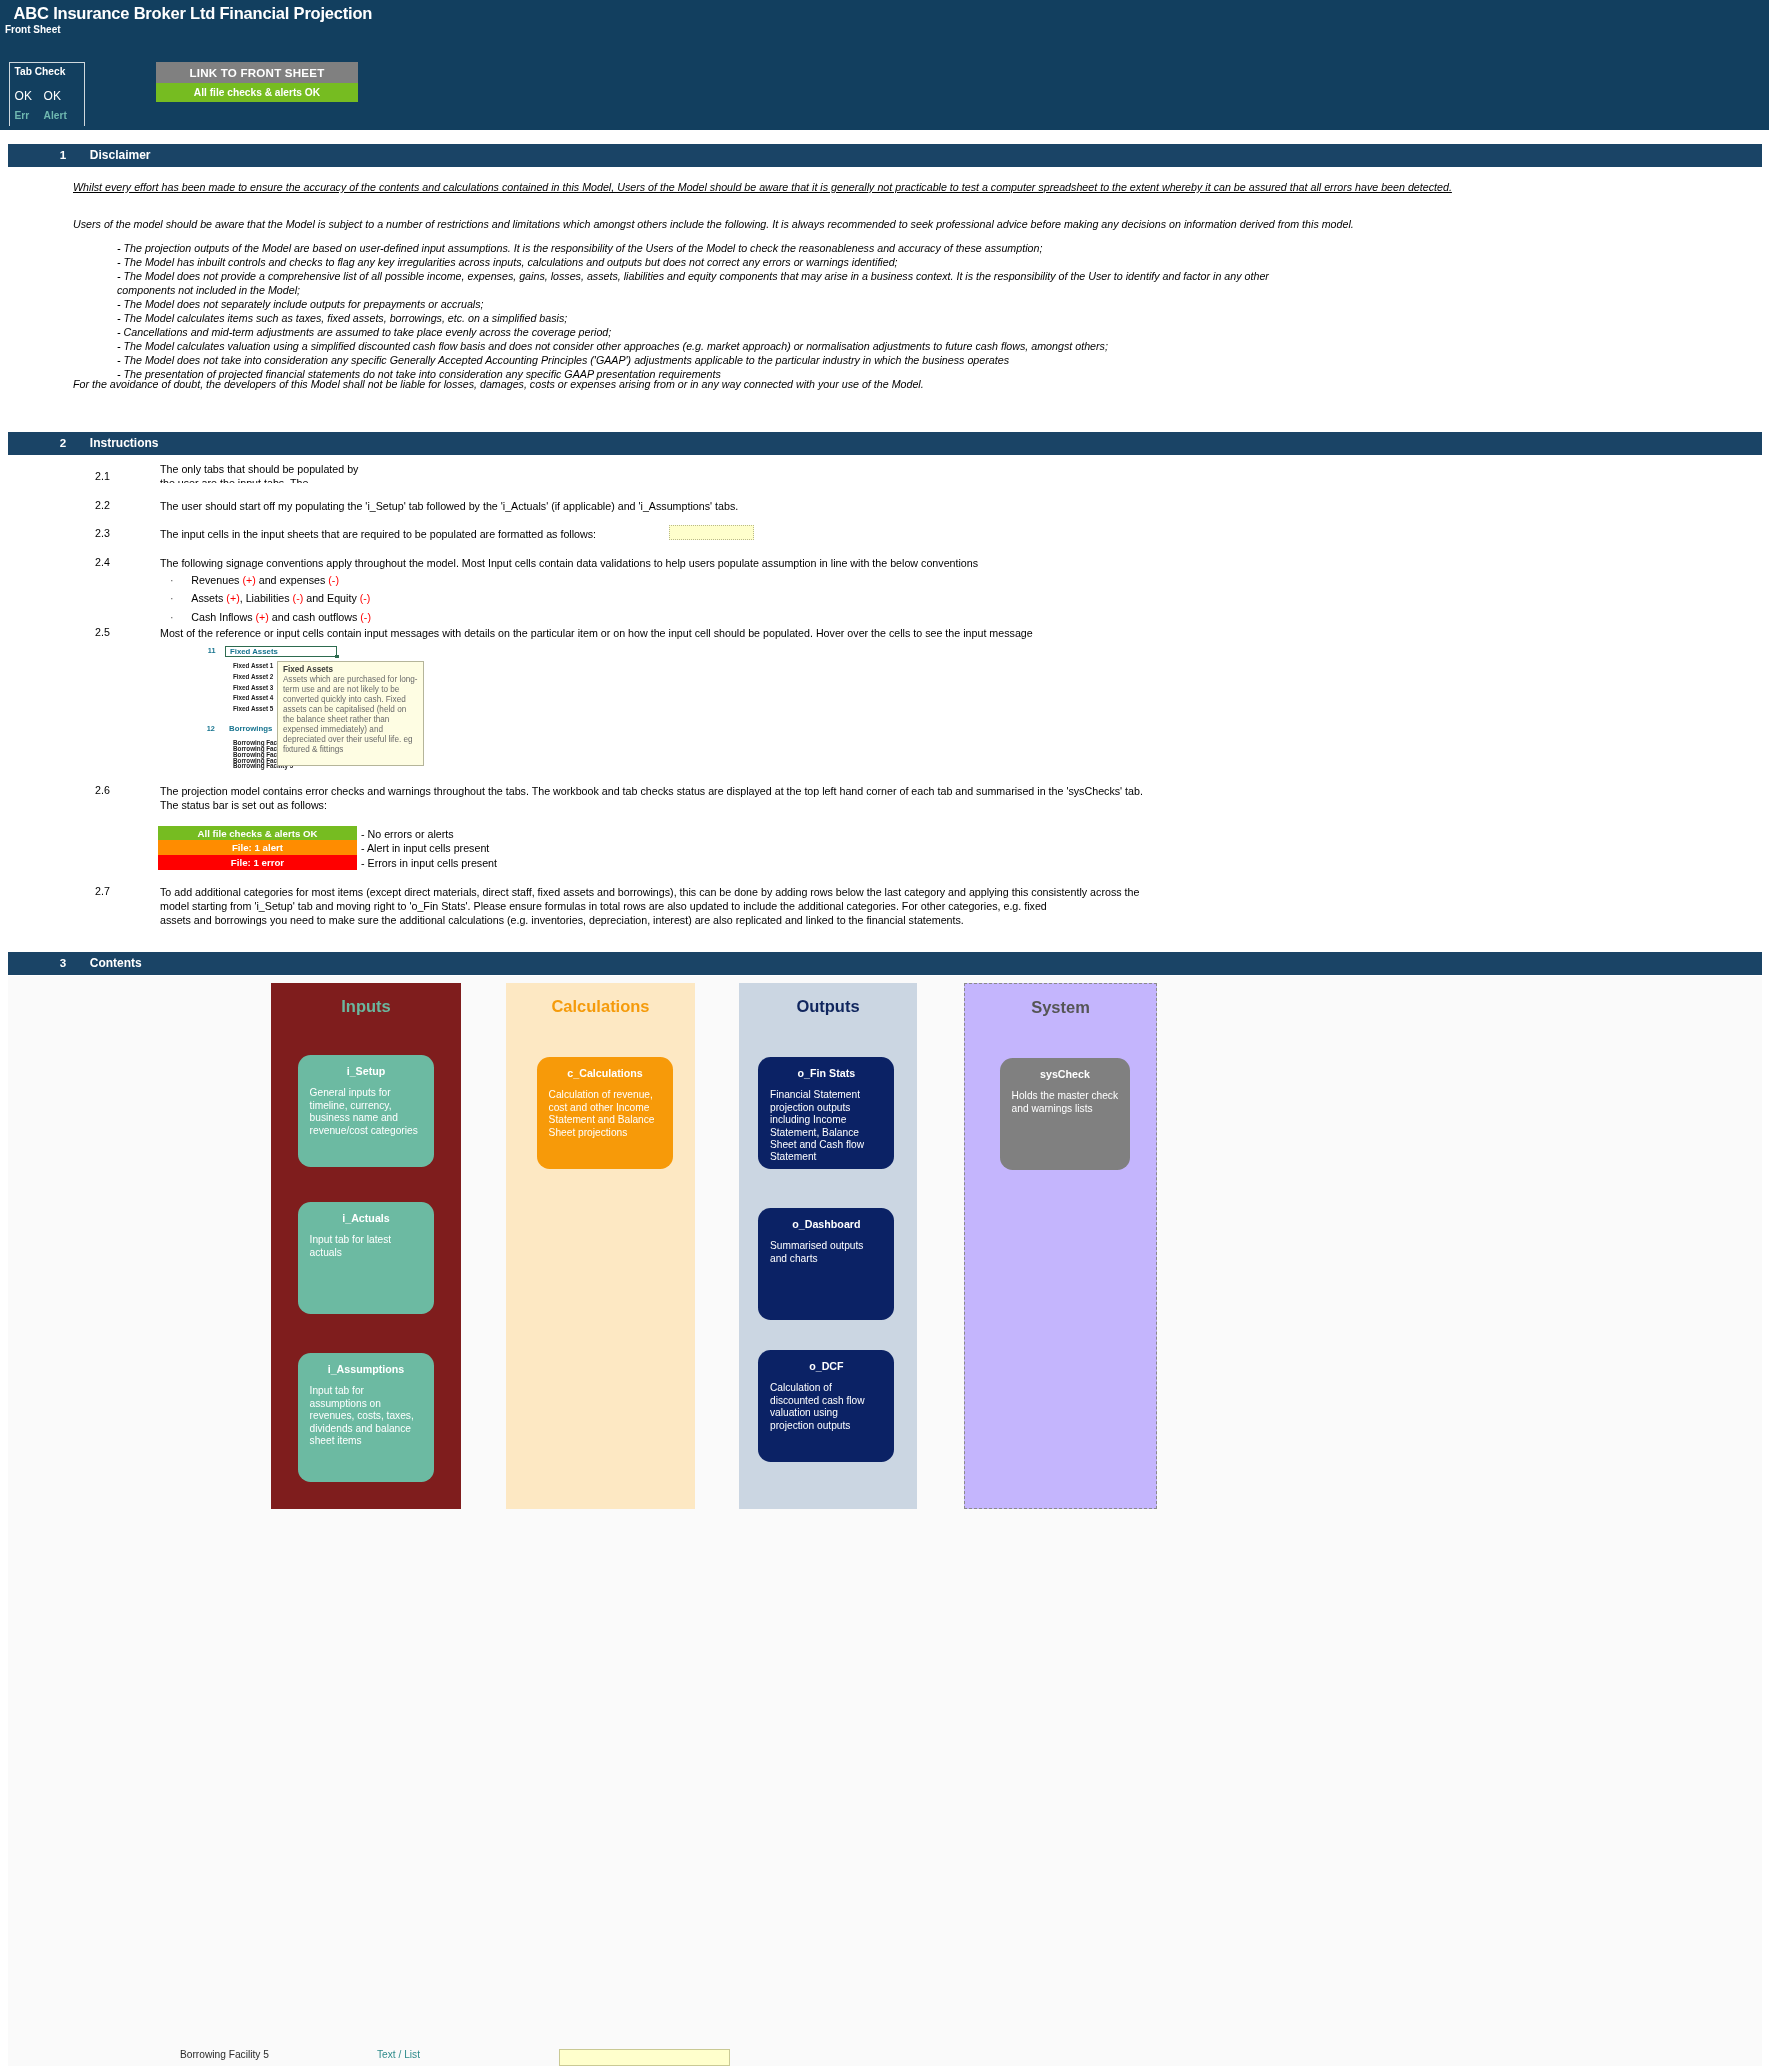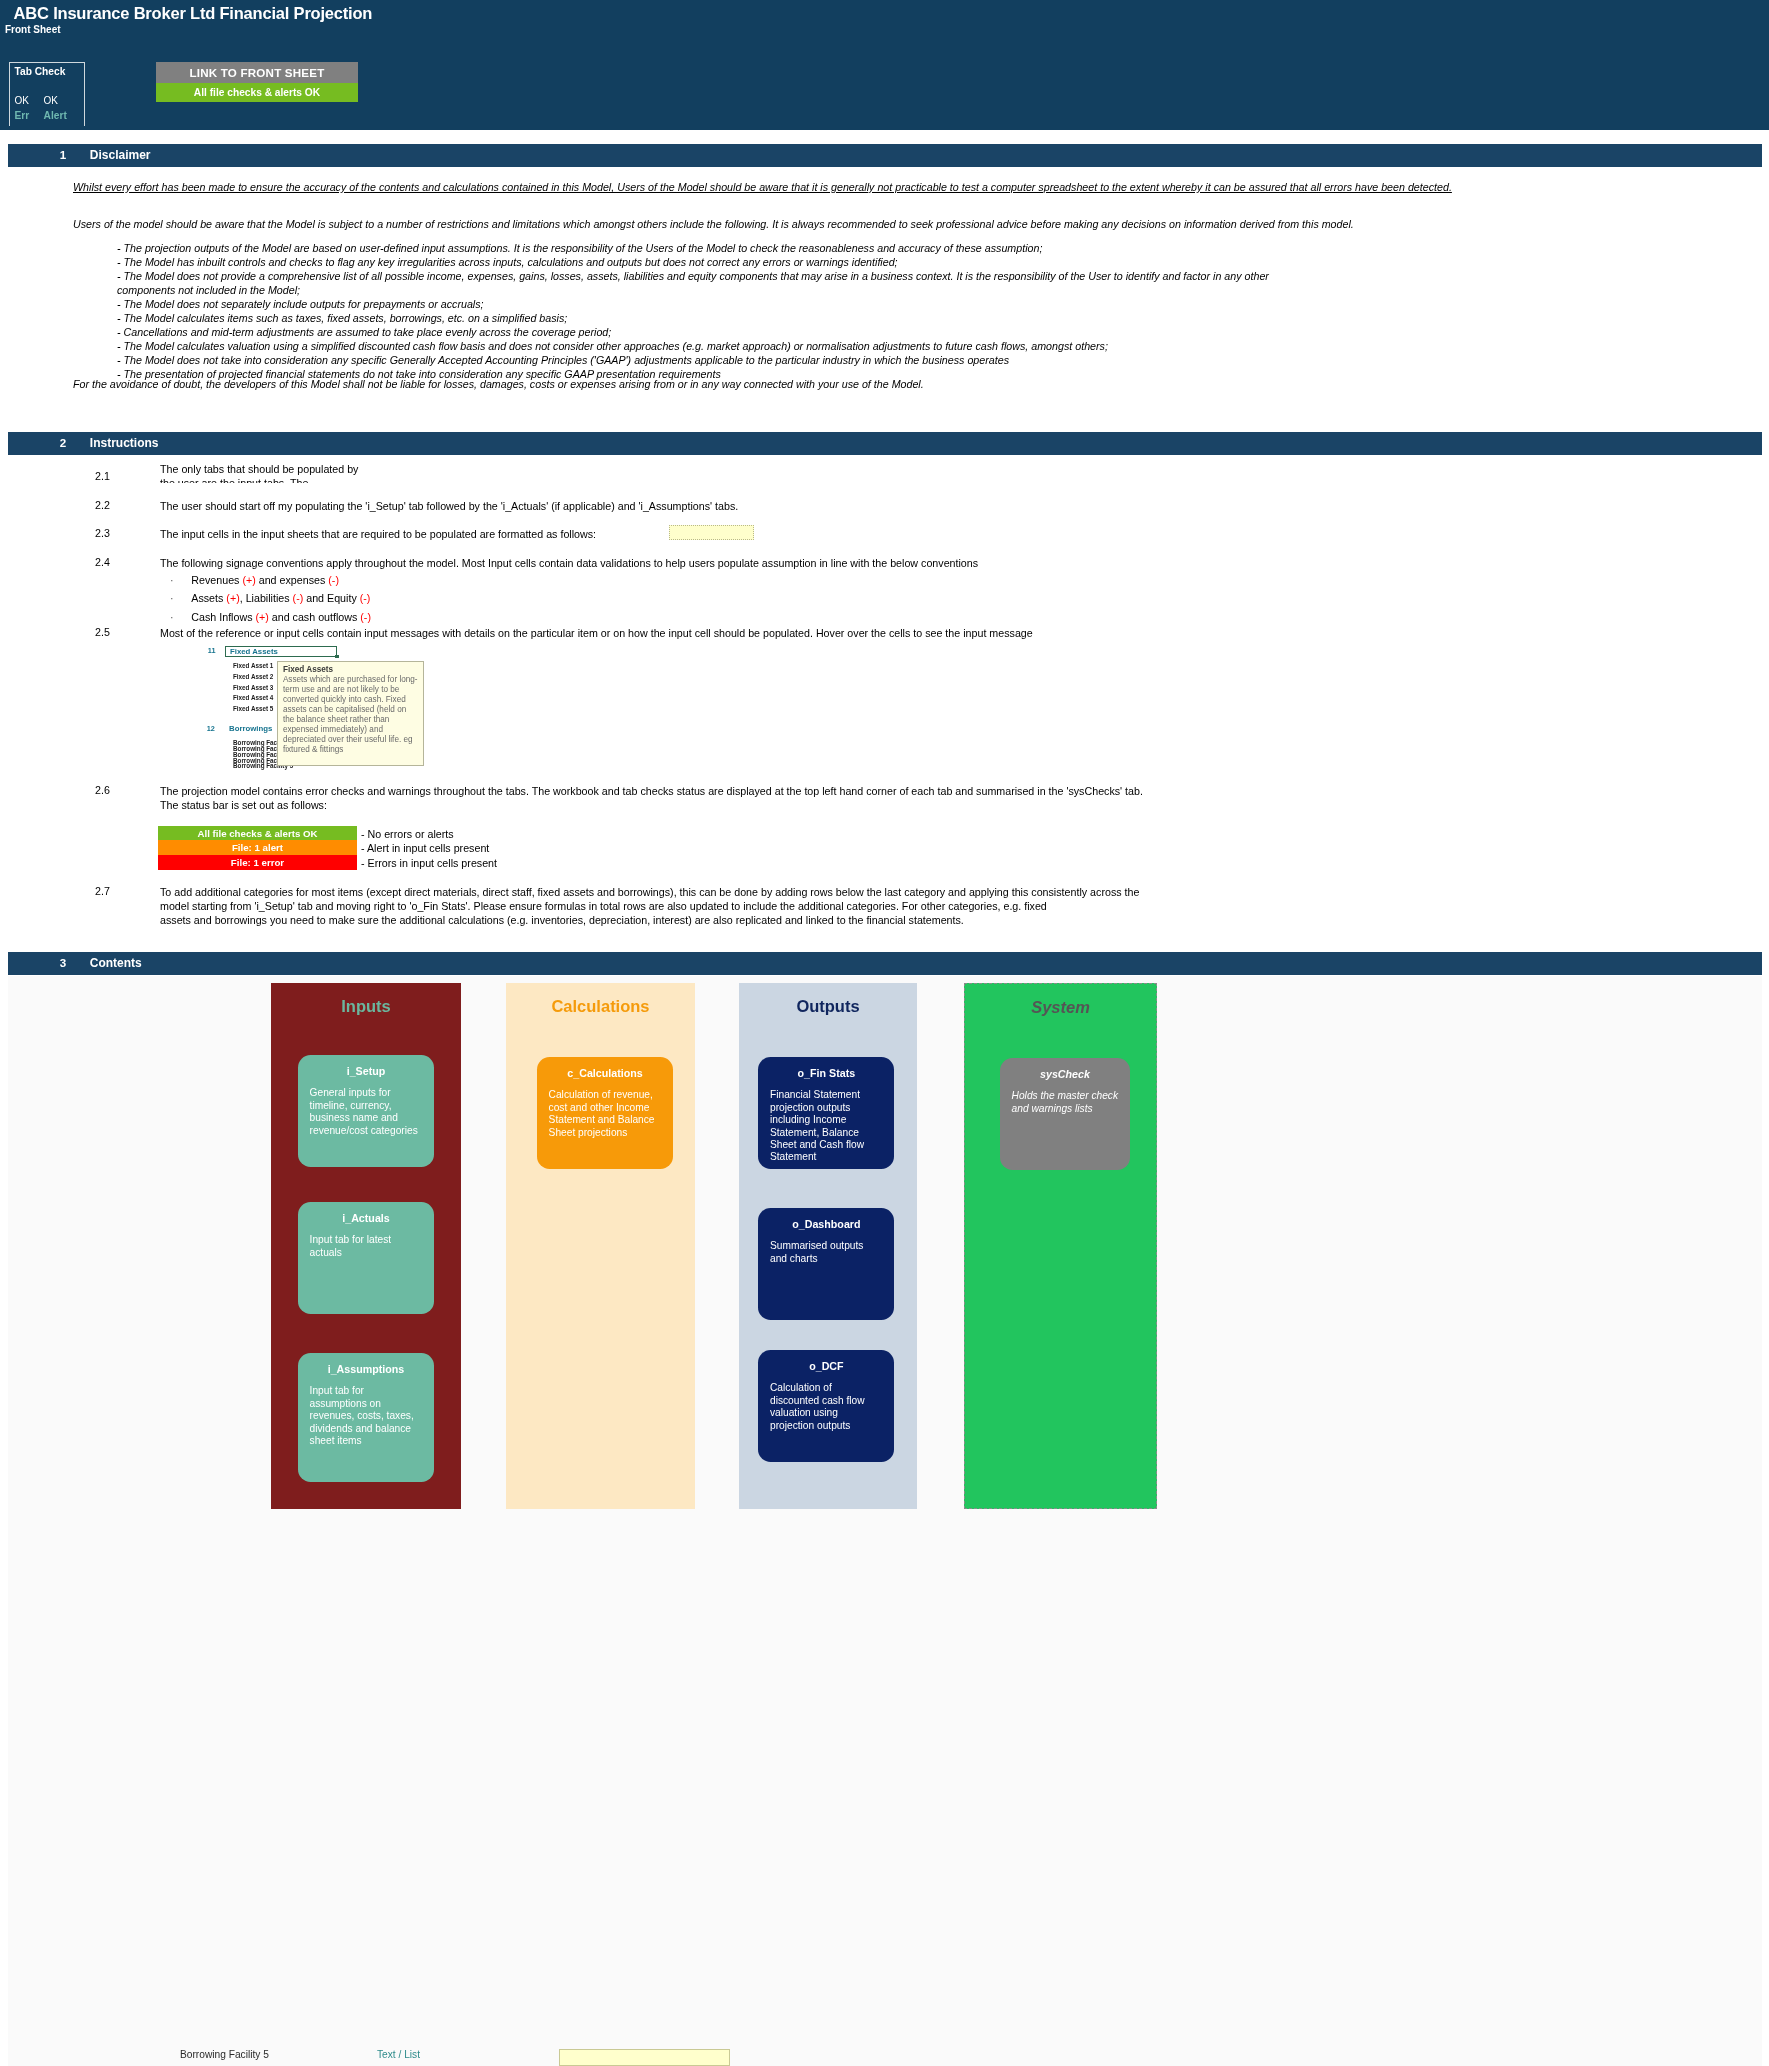--- a/index.html
+++ b/index.html
@@ -30,22 +30,22 @@
   .tabcheck {
     position:absolute; left:8.7px; top:62px; width:76px; height:64px;
     border:1px solid #cfd8dd;
     border-bottom:none;
   }
   .tabcheck .tc-title {
     position:absolute; left:4.9px; top:2.9px;
     font-size:10.2px; font-weight:bold; color:#ffffff;
   }
   .tabcheck .tc-row1 {
-    position:absolute; left:4.9px; top:32px;
-    font-size:10px; color:#ffffff;
+    position:absolute; left:4.9px; top:26px;
+    font-size:12px; color:#ffffff;
   }
   .tabcheck .tc-row1 span { display:inline-block; width:29px; }
   .tabcheck .tc-row2 {
     position:absolute; left:4.9px; top:47px;
     font-size:10.2px; font-weight:bold; color:#6FB8B0;
   }
   .tabcheck .tc-row2 span { display:inline-block; width:29px; }
   .tc-divider {
     position:absolute; left:84px; top:62px; width:1px; height:64px;
     background:#cfd8dd;
@@ -171,21 +171,21 @@
   .col {
     position:absolute; top:983px;
   }
   .col-title {
     position:absolute; top:13.6px; width:100%; text-align:center;
     font-size:16.5px; font-weight:bold;
   }
   #col-inputs { left:271px; width:190px; height:526px; background:#7f1d1d; }
   #col-calcs  { left:506px; width:189px; height:526px; background:#FDE8C3; }
   #col-outs   { left:739px; width:178px; height:526px; background:#CBD6E2; }
-  #col-sys    { left:964px; width:193px; height:526px; background:#22c55e; border:1.6px dashed #8a8a8a;font-style:italic; }
+  #col-sys    { left:964px; width:193px; height:526px; background:#c4b5fd; border:1.6px dashed #8a8a8a; }
 
   #t-inputs { color:#6BB69E; }
   #t-calcs  { color:#F59B0B; }
   #t-outs   { color:#10265E; }
   #t-sys    { color:#555555; }
 
   .card {
     position:absolute; border-radius:12.6px; color:#ffffff;
     padding:9.7px 11.6px 7.8px 11.6px;
   }

